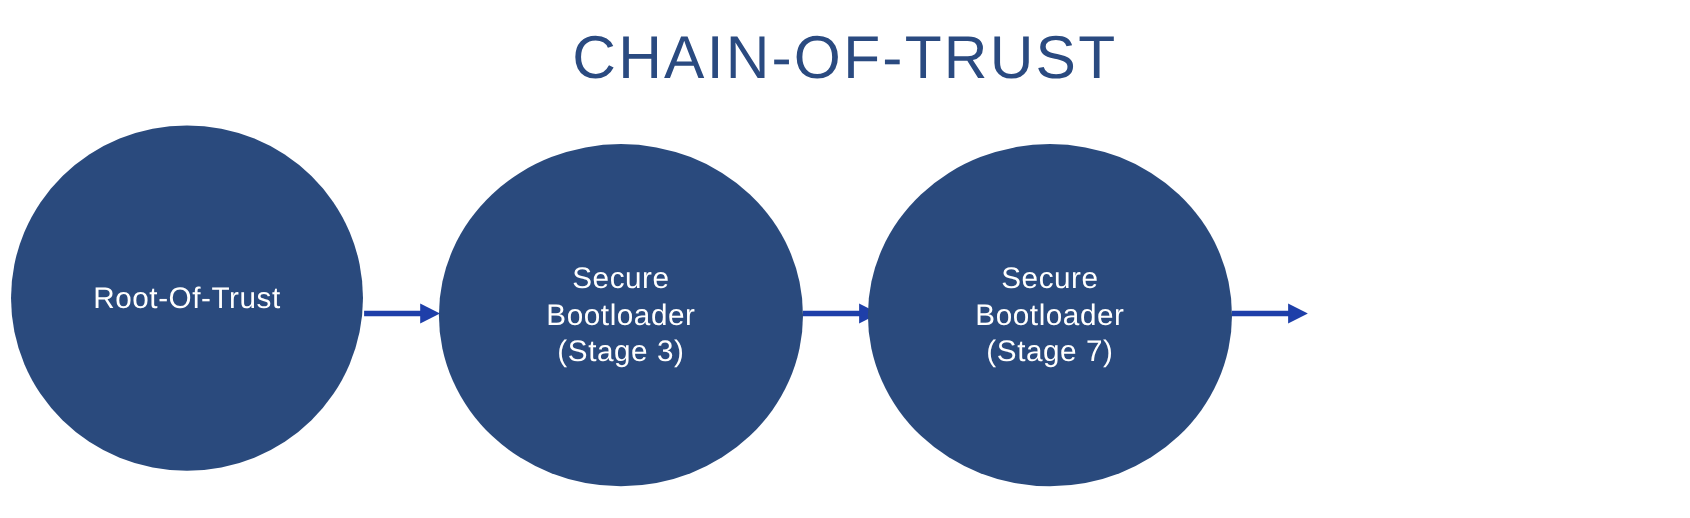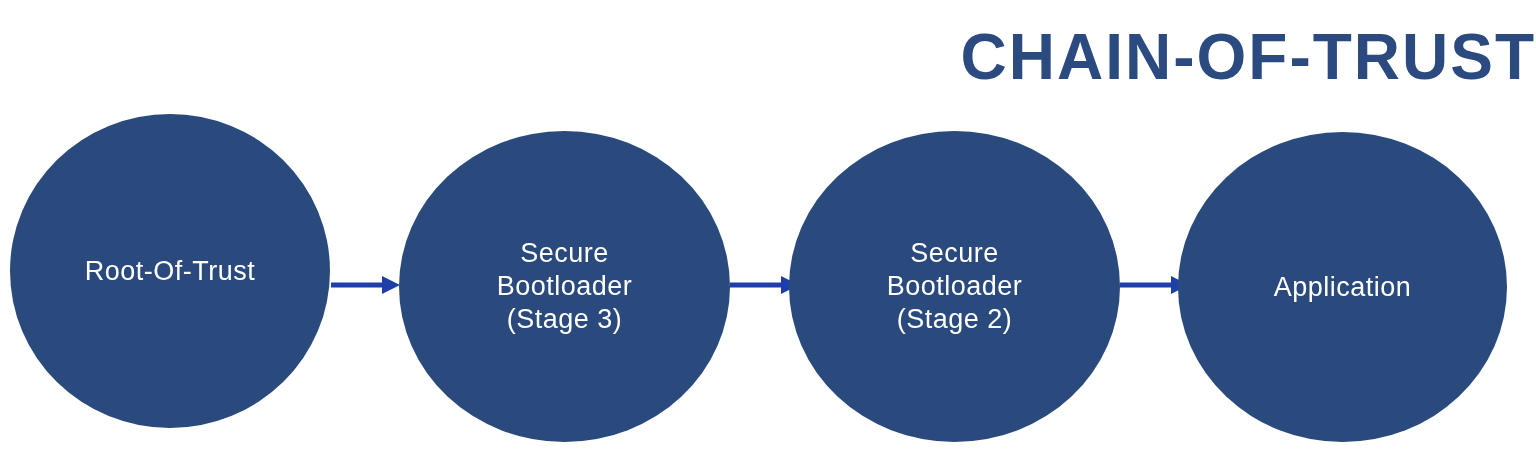--- a/index.html
+++ b/index.html
@@ -19,23 +19,23 @@
     width:1536px;
     height:471px;
     background:var(--background);
     overflow:hidden;
   }
   .diagram-title{
     position:absolute;
     left:0;
     top:20px;
     width:100%;
-    text-align:right;
-    font-size:64px;
-    font-weight:700;
+    text-align:center;
+    font-size:55px;
+    font-weight:400;
     letter-spacing:2px;
     color:var(--title);
     white-space:nowrap;
   }
   .node{
     position:absolute;
     border-radius:50%;
     background:var(--node-fill);
     display:flex;
     align-items:center;
@@ -98,30 +98,25 @@
     <svg viewBox="0 0 70 26">
       <line x1="1" y1="13" x2="54" y2="13" stroke="currentColor" stroke-width="5"></line>
       <polygon points="52,4 70,13 52,22" fill="currentColor"></polygon>
     </svg>
   </div>
 
   <div class="node node-stage2">
     <div class="node-label">
       <span>Secure</span>
       <span>Bootloader</span>
-      <span>(Stage 2)</span>
+      <span>(Stage 7)</span>
     </div>
   </div>
 
   <div class="arrow arrow-3">
     <svg viewBox="0 0 70 26">
       <line x1="1" y1="13" x2="54" y2="13" stroke="currentColor" stroke-width="5"></line>
       <polygon points="52,4 70,13 52,22" fill="currentColor"></polygon>
     </svg>
   </div>
 
-  <div class="node node-application">
-    <div class="node-label">
-      <span>Application</span>
-    </div>
-  </div>
 
 </div>
 
 </body></html>

